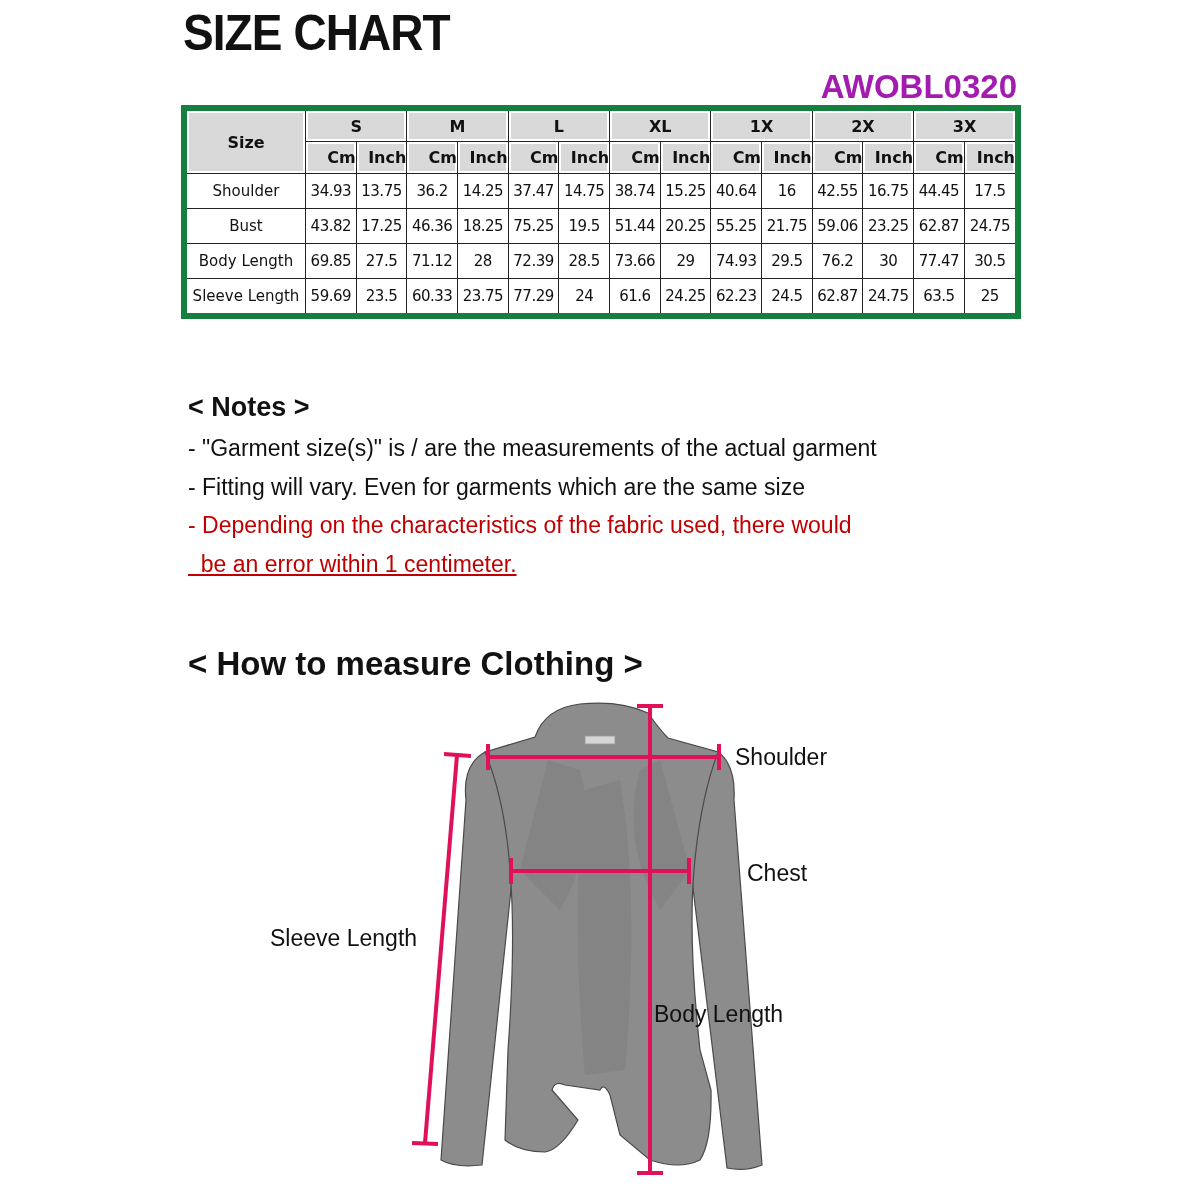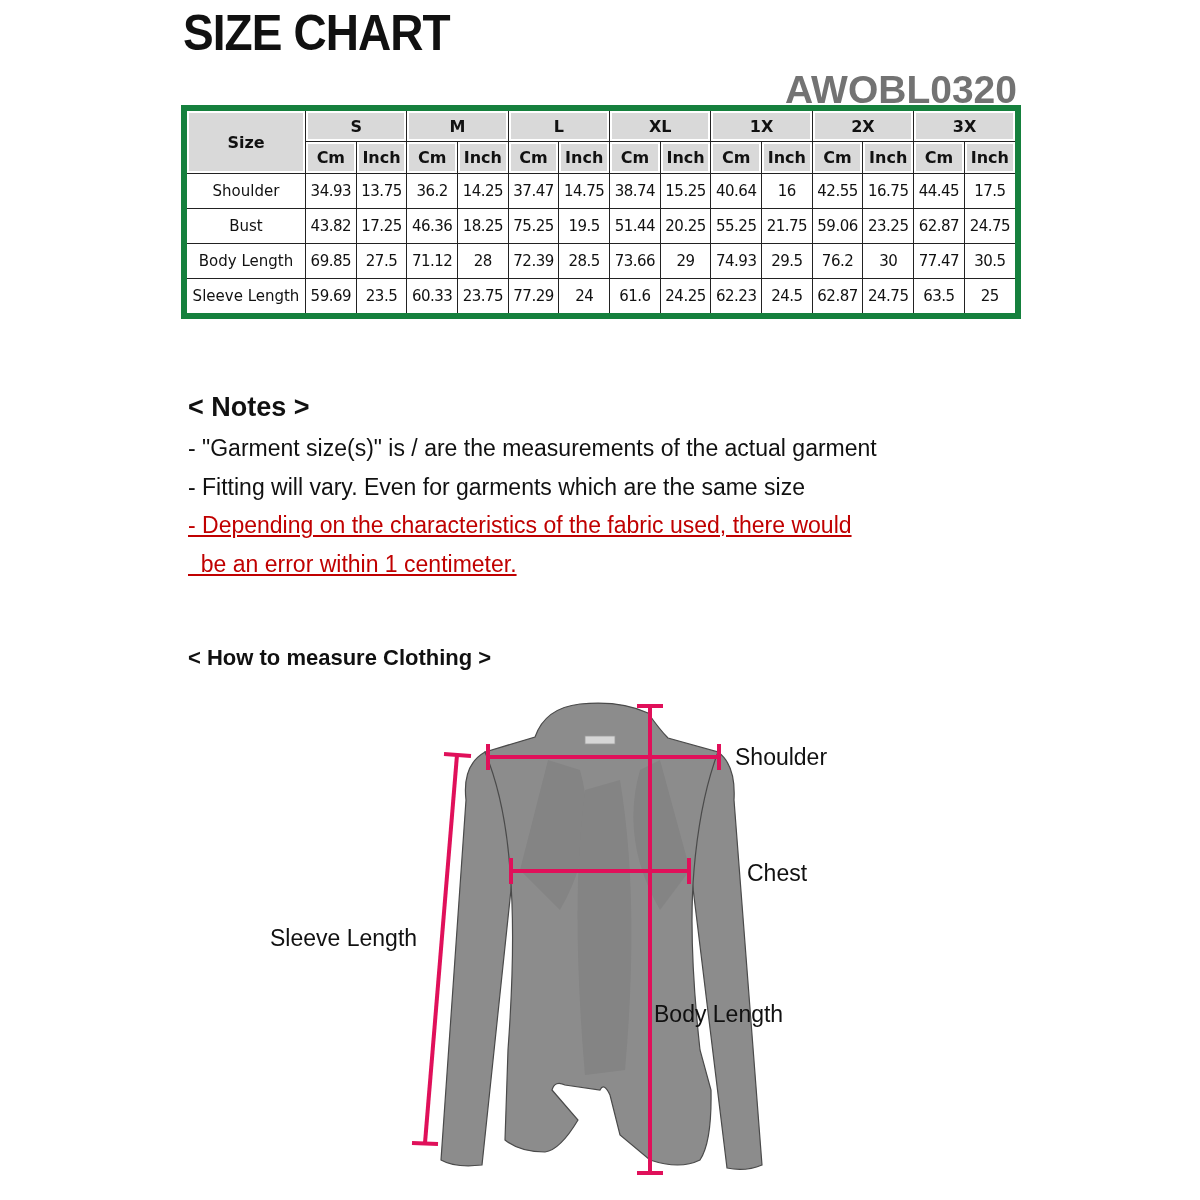--- a/index.html
+++ b/index.html
@@ -1,39 +1,39 @@
 <!DOCTYPE html>
 <html><head>
 <meta charset="utf-8">
 <style>
   html, body { margin:0; padding:0; background:#ffffff; }
   body { width:1200px; height:1200px; position:relative; overflow:hidden;
          font-family:"DejaVu Sans", sans-serif; color:#111; }
   .title { position:absolute; left:183px; top:4px; font-size:50px; font-weight:bold;
            letter-spacing:-1px; font-family:"Liberation Sans", sans-serif; color:#111;
            transform:scaleX(0.92); transform-origin:left top; }
-  .code { position:absolute; right:183px; top:68px; font-size:39px; font-weight:bold;
-          font-family:"Liberation Sans", sans-serif; color:#737373; }
+  .code { position:absolute; right:183px; top:68px; font-size:33px; font-weight:bold;
+          font-family:"Liberation Sans", sans-serif; color:#a21caf; }
   table.sizes { position:absolute; left:181px; top:105px; width:840px;
                 border-collapse:collapse; border:6px solid #15803d;
                 font-family:"DejaVu Sans", sans-serif; font-size:15px; }
   table.sizes td, table.sizes th { border:1px solid #222; text-align:center; padding:0;
                                    height:33px; }
   table.sizes th { background:#d9d9d9; font-weight:bold; font-size:16px;
                    box-shadow: inset 0 0 0 2px #ffffff; }
   table.sizes th.rowhead { width:118px; }
-  table.sizes tr.sub th { height:31px; }
+  table.sizes tr.sub th { height:31px;text-align:right; }
   table.sizes tr.head th { height:30px; }
   table.sizes td { height:34px; letter-spacing:-0.5px; }
   table.sizes td.label { letter-spacing:0; }
   .notes-title { position:absolute; left:188px; top:392px; font-size:27px; font-weight:bold;
                  font-family:"Liberation Sans", sans-serif; }
   .note { position:absolute; left:188px; font-size:23px; font-family:"Liberation Sans", sans-serif; color:#111; }
   .note.red { color:#c00000; }
-  .howto { position:absolute; left:188px; top:645px; font-size:22px; font-weight:bold;
+  .howto { position:absolute; left:188px; top:645px; font-size:33px; font-weight:bold;
            font-family:"Liberation Sans", sans-serif;text-align:right; }
   .diagram { position:absolute; left:0; top:0; width:1200px; height:1200px; }
   .dlabel { position:absolute; font-size:23px; font-family:"Liberation Sans", sans-serif; color:#111; }
 </style>
 </head>
 <body>
 
 <div class="title">SIZE CHART</div>
 <div class="code">AWOBL0320</div>
 
@@ -134,21 +134,21 @@
         <td>24.75</td>
         <td>63.5</td>
         <td>25</td>
       </tr>
     </tbody>
 </table>
 
 <div class="notes-title">&lt; Notes &gt;</div>
 <div class="note" style="top:435px;">- "Garment size(s)" is / are the measurements of the actual garment</div>
 <div class="note" style="top:474px;">- Fitting will vary. Even for garments which are the same size</div>
-<div class="note red" style="top:512px;text-decoration:underline;">- Depending on the characteristics of the fabric used, there would</div>
+<div class="note red" style="top:512px;">- Depending on the characteristics of the fabric used, there would</div>
 <div class="note red" style="top:551px; white-space:pre;text-decoration:underline;">  be an error within 1 centimeter.</div>
 
 <div class="howto">&lt; How to measure Clothing &gt;</div>
 
 <svg class="diagram" viewBox="0 0 1200 1200" width="1200" height="1200">
 
   <g fill="#8c8c8c" stroke="#4a4a4a" stroke-width="1.2">
 
     <path d="M485 752 Q462 765 466 800 L441 1160 Q455 1168 482 1165 L512 880 L510 760 Z"></path>
 

